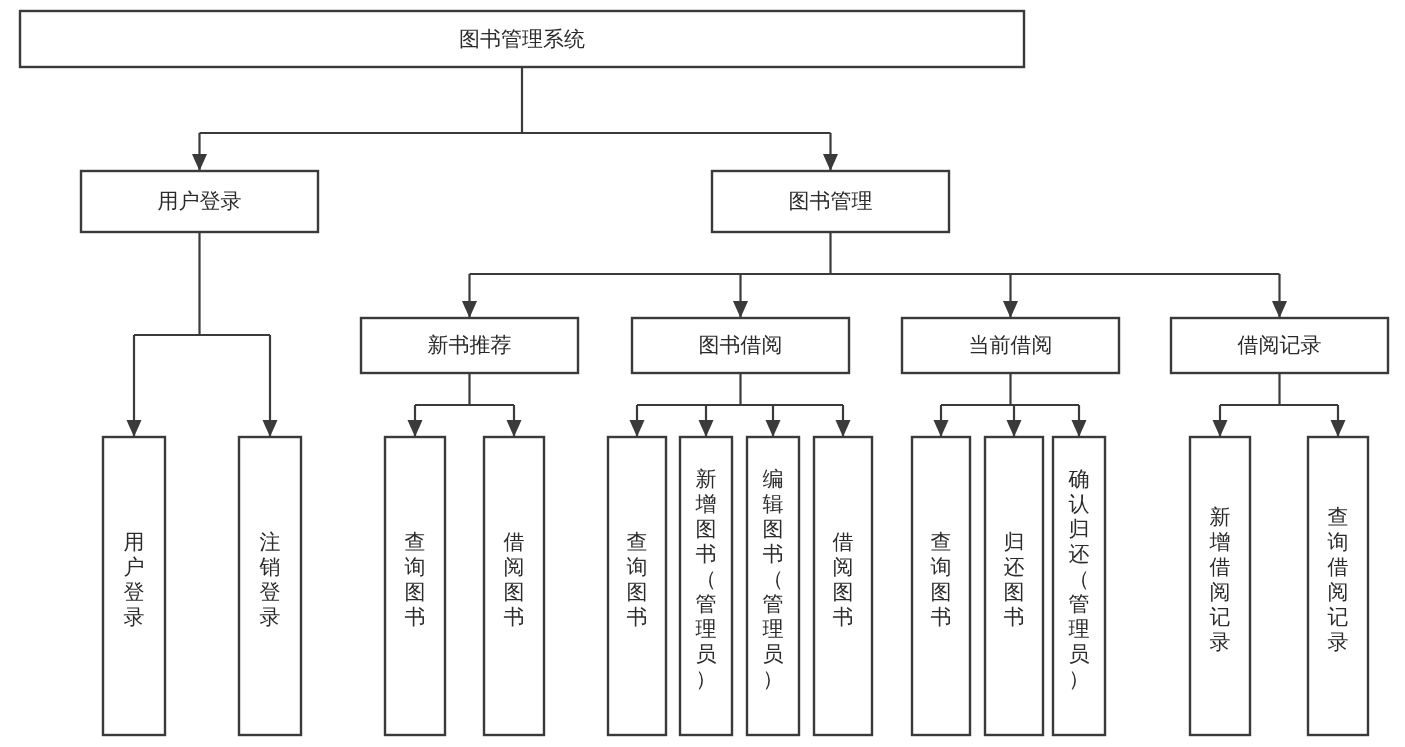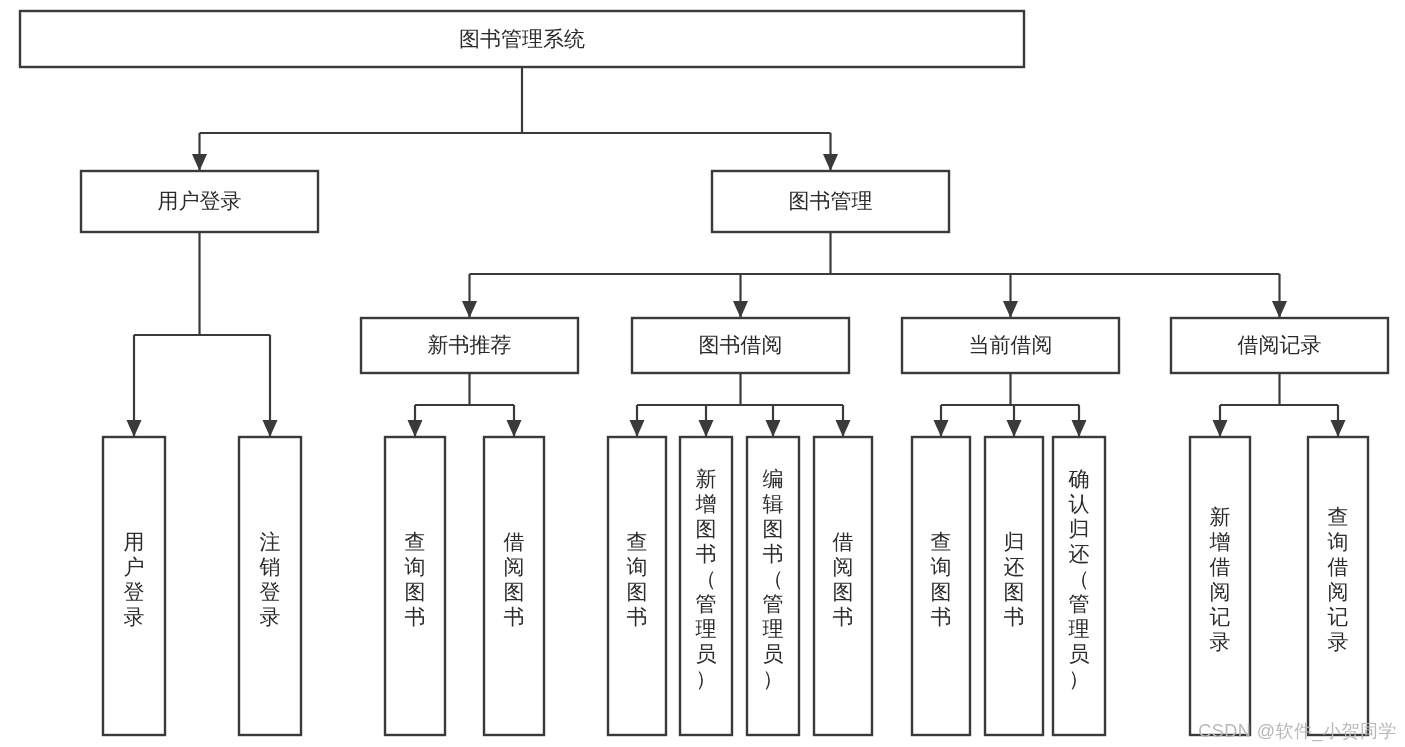--- a/index.html
+++ b/index.html
@@ -205,14 +205,13 @@
           <rect x="1190" y="437" width="60" height="298" class="node-box"></rect>
           <text x="1220" class="node-label-v" font-size="21"><tspan x="1220" y="523.5">新</tspan><tspan x="1220" y="548.5">增</tspan><tspan x="1220" y="573.5">借</tspan><tspan x="1220" y="598.5">阅</tspan><tspan x="1220" y="623.5">记</tspan><tspan x="1220" y="648.5">录</tspan></text>
         </g>
         <g>
           <rect x="1308" y="437" width="60" height="298" class="node-box"></rect>
           <text x="1338" class="node-label-v" font-size="21"><tspan x="1338" y="523.5">查</tspan><tspan x="1338" y="548.5">询</tspan><tspan x="1338" y="573.5">借</tspan><tspan x="1338" y="598.5">阅</tspan><tspan x="1338" y="623.5">记</tspan><tspan x="1338" y="648.5">录</tspan></text>
         </g>
       </g>
 
   </svg>
-  <div class="watermark-text">CSDN @软件_小贺同学</div>
 </div>
 
 </body></html>

